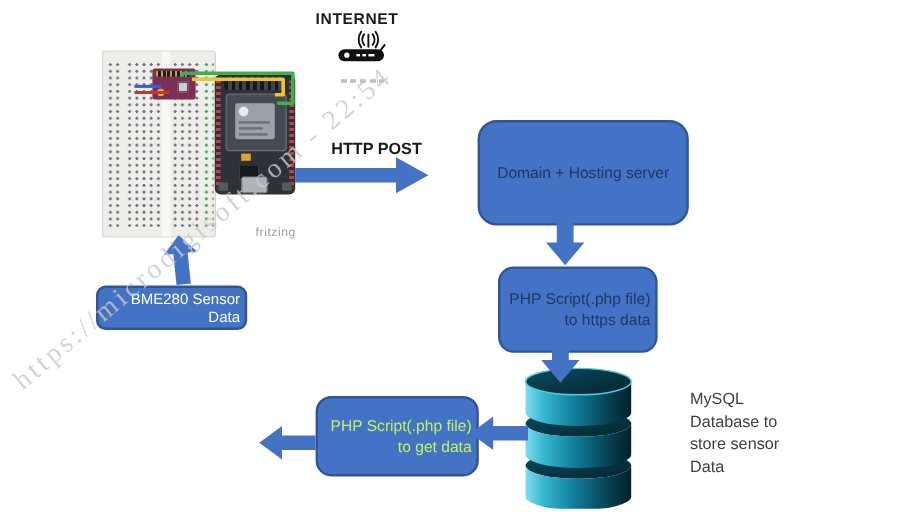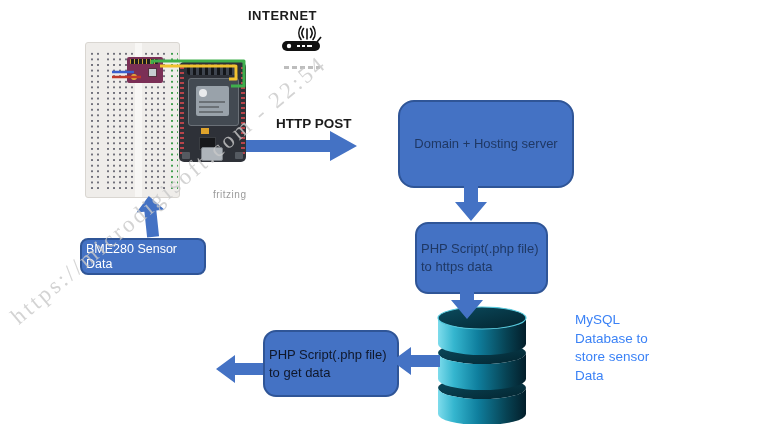--- a/index.html
+++ b/index.html
@@ -6,21 +6,21 @@
   .canvas{position:relative;width:768px;height:432px;background:#ffffff;overflow:hidden;
           font-family:"Liberation Sans",sans-serif;}
   .abs{position:absolute;}
 
   
   .watermark{left:6px;top:310px;transform:rotate(-40deg);transform-origin:0 0;
     font-family:"Liberation Serif",serif;font-size:23px;letter-spacing:3px;
     color:#c9c9c9;opacity:.8;white-space:nowrap;z-index:40;pointer-events:none;}
 
   
-  .internet-label{left:248px;top:8px;width:84px;text-align:left;font-size:13px;
+  .internet-label{left:248px;top:8px;width:84px;text-align:right;font-size:13px;
     font-weight:600;color:#1c1c1c;letter-spacing:.5px;z-index:3;}
   .router-caption{left:284px;top:66px;width:36px;height:3px;opacity:.65;
     background:repeating-linear-gradient(90deg,#9a9a9a 0 5px,transparent 5px 8px);z-index:3;}
 
   
   .breadboard{left:85px;top:42px;width:93px;height:154px;background:#efedea;
     border:1px solid #d9d6d1;border-radius:3px;z-index:2;}
   .bb-strip{position:absolute;top:8px;bottom:8px;
     background-image:radial-gradient(circle,#71717b 1.1px,transparent 1.35px);
     background-size:6px 5.6px;}
@@ -54,35 +54,35 @@
   .esp-chip{position:absolute;left:20px;top:75px;width:15px;height:11px;background:#17181b;border:1px solid #3a3d42;}
   .esp-usb{position:absolute;left:22px;bottom:1px;width:20px;height:12px;background:#aeb4ba;
     border:1px solid #7d8288;border-radius:2px;}
   .esp-btn{position:absolute;bottom:3px;width:8px;height:7px;background:#555a61;border-radius:1px;}
   .esp-btn.l{left:3px;} .esp-btn.r{right:3px;}
 
   .fritzing{left:213px;top:189px;font-size:10px;font-weight:400;color:#9b9b9b;letter-spacing:.5px;z-index:3;}
 
   
   .box{position:absolute;background:#4472c4;border:2px solid #2f5597;display:flex;
-    align-items:center;justify-content:center;text-align:left;z-index:5;
+    align-items:center;justify-content:center;text-align:right;z-index:5;
     font-size:13px;line-height:18px;}
   .box-sensor{left:80px;top:238px;width:114px;height:33px;border-radius:8px;
     color:#ffffff;font-size:12.5px;line-height:15px;padding:0 4px;}
   .box-domain{left:398px;top:100px;width:148px;height:84px;border-radius:16px;
     color:#1f3864;padding:0 12px;}
   .box-php-post{left:415px;top:222px;width:121px;height:68px;border-radius:13px;
     color:#1f3864;padding:0 4px;}
   .box-php-get{left:263px;top:330px;width:124px;height:63px;border-radius:13px;
-    color:#0f172a;padding:0 4px;}
+    color:#bef264;padding:0 4px;}
   .box-viz{left:80px;top:323px;width:131px;height:90px;border-radius:14px;
     color:#ffffff;padding:0 6px;}
 
   .http-label{left:260px;top:116px;font-size:13.5px;font-weight:700;color:#1b1b1b;z-index:5;margin-left:16px;}
-  .db-caption{left:575px;top:311px;width:82px;font-size:13.5px;line-height:18.5px;color:#3b82f6;z-index:5;}
+  .db-caption{left:575px;top:324px;width:82px;font-size:13.5px;line-height:18.5px;color:#404040;z-index:5;}
 
   .svg-layer{left:0;top:0;width:768px;height:432px;pointer-events:none;}
   .wires{z-index:6;} .arrows{z-index:8;} .cyl{z-index:7;}
   .router-svg{left:281px;top:24px;width:42px;height:30px;z-index:3;}
   .cyl-svg{left:436px;top:306px;width:92px;height:118px;}
 </style>
 </head>
 <body>
 
 <div class="canvas">

